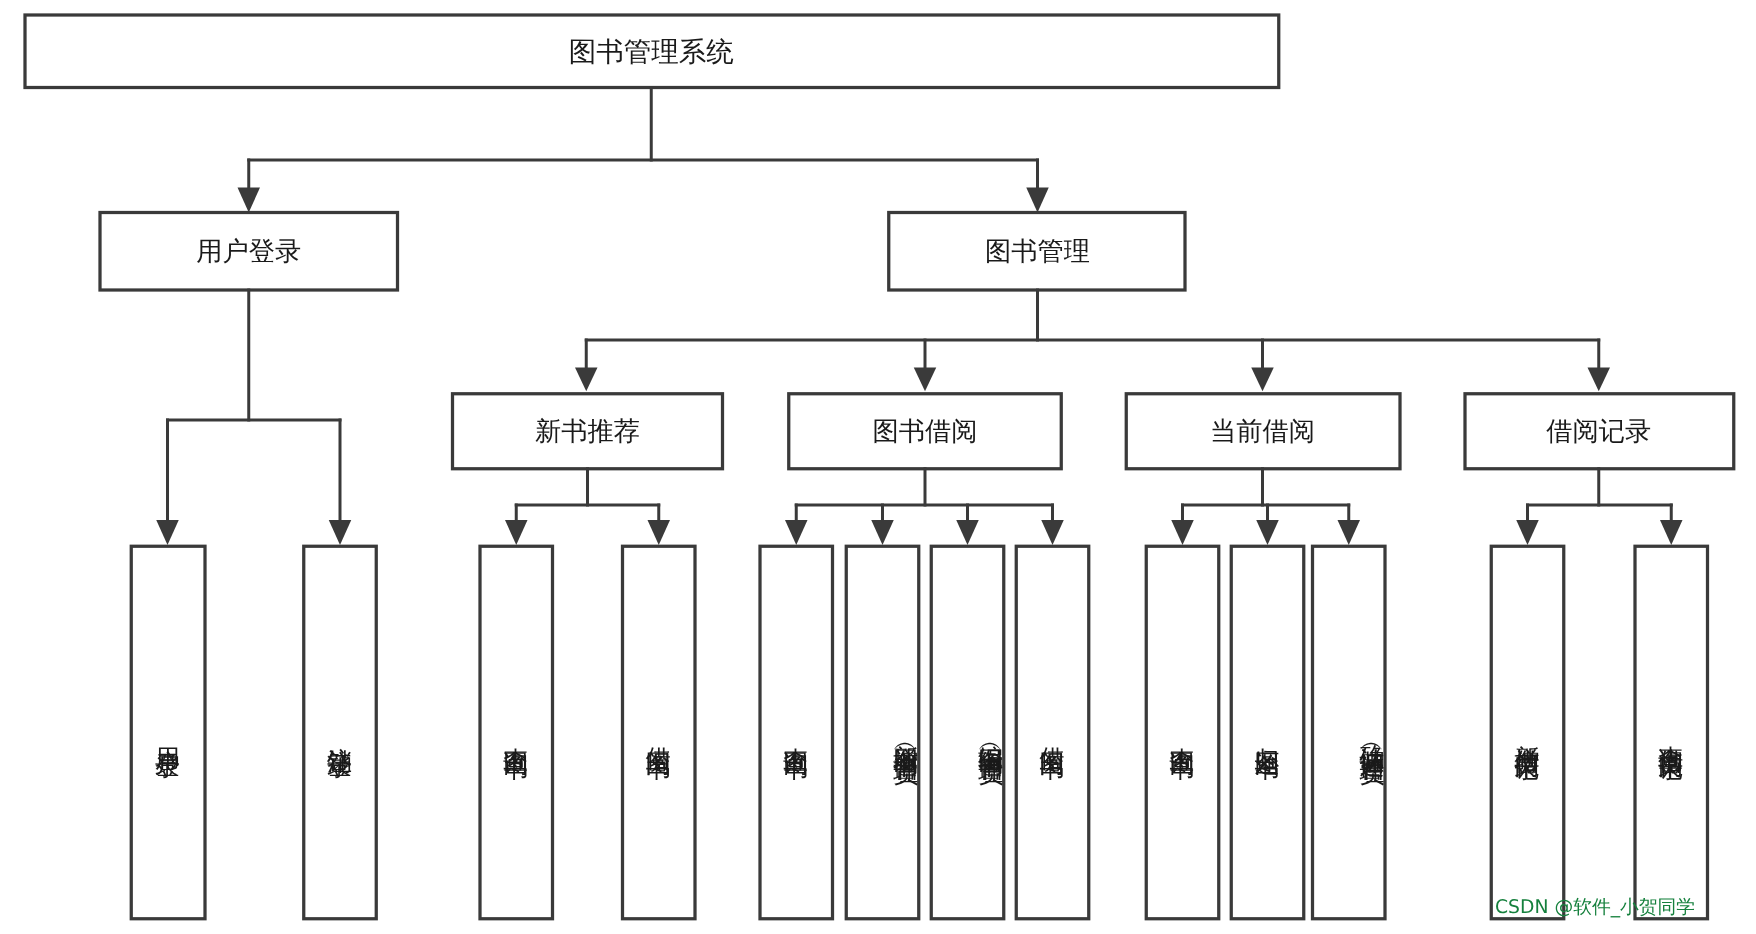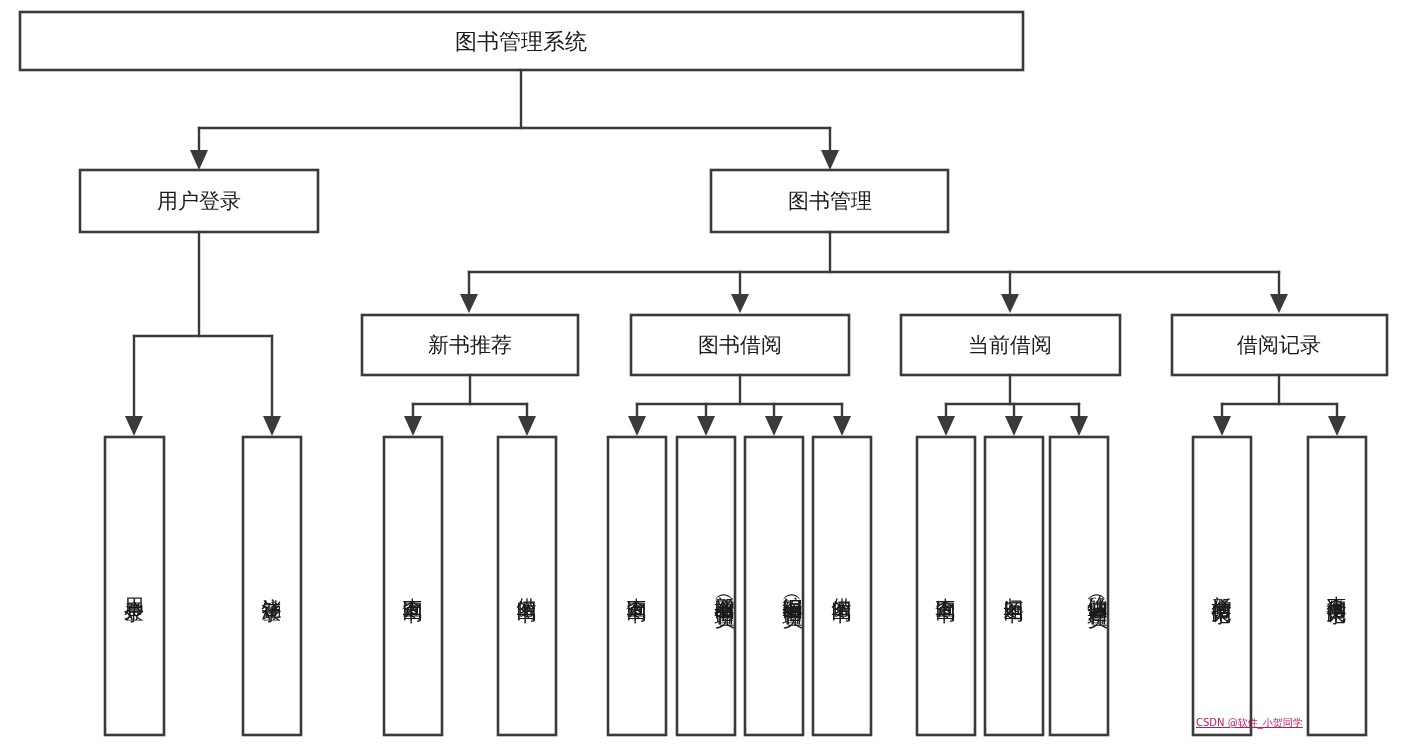--- a/index.html
+++ b/index.html
@@ -69,25 +69,24 @@
     align-items: center;
     justify-content: center;
     text-align: center;
     white-space: nowrap;
     pointer-events: none;
     user-select: none;
   }
   .watermark {
     position: absolute;
     font-family: "DejaVu Sans", "Liberation Sans", sans-serif;
-    font-size: 10px;
-    color: #be185d;
+    font-size: 15px;
+    color: #15803d;
     white-space: nowrap;
     user-select: none;
-    text-decoration: underline;
   }
 </style>
 </head>
 <body>
 
 <div id="diagram-root">
 
   <svg class="diagram-canvas" viewBox="0 0 1405 747" xmlns="http://www.w3.org/2000/svg">
 
     <defs>

